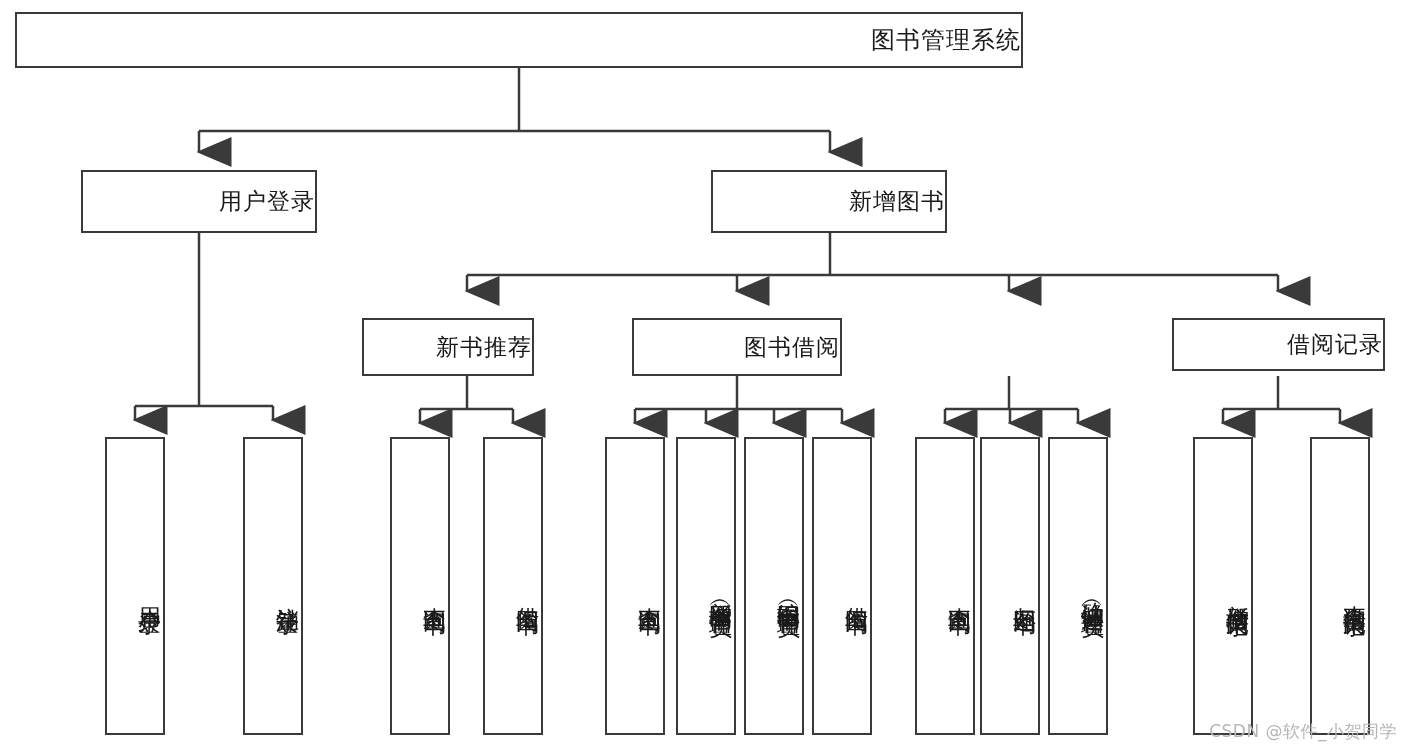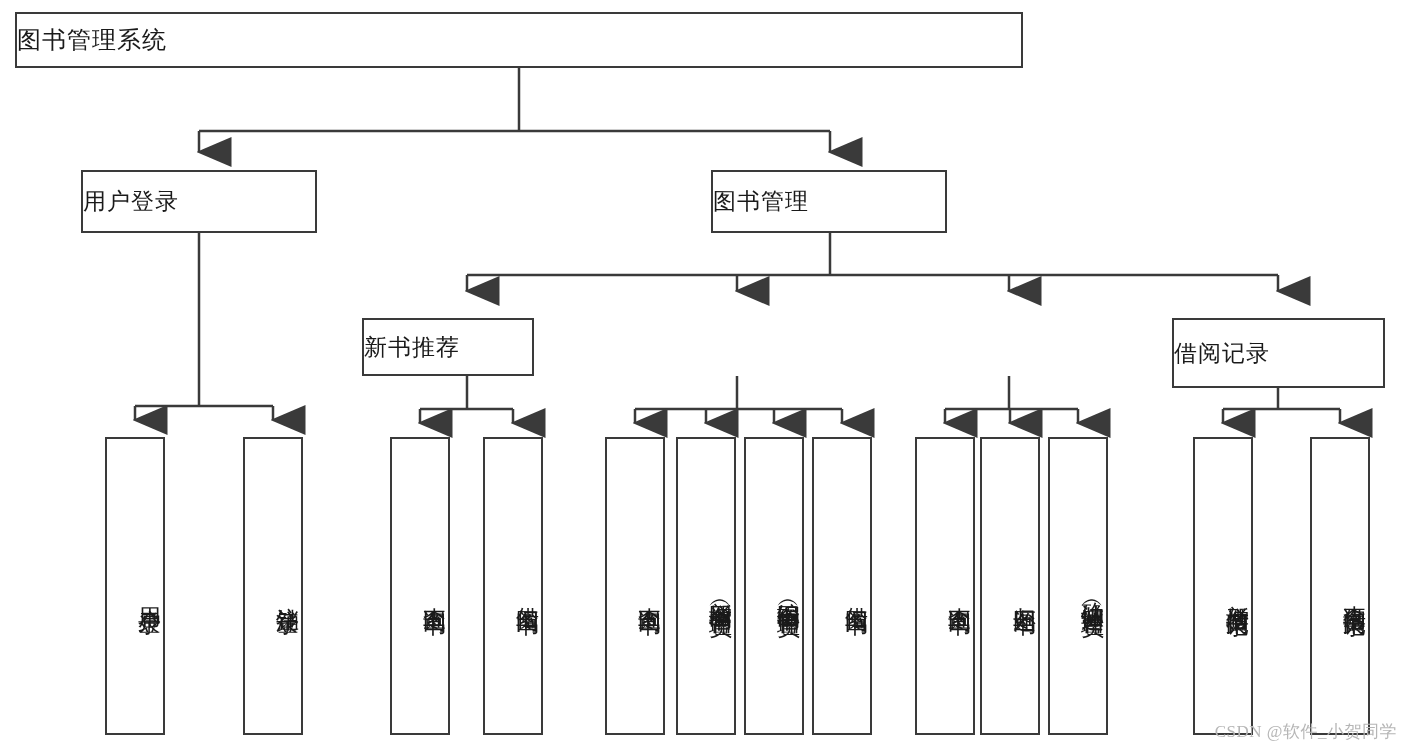--- a/index.html
+++ b/index.html
@@ -24,21 +24,21 @@
     width: 1405px;
     height: 747px;
   }
   .node {
     position: absolute;
     box-sizing: border-box;
     background: #ffffff;
     border: 2.5px solid #3a3a3a;
     display: flex;
     align-items: center;
-    justify-content: flex-start;
+    justify-content: flex-end;
     color: #1a1a1a;
     z-index: 2;
   }
   .node-h {
     font-size: 23px;
     letter-spacing: 1px;
     white-space: nowrap;
   }
   .node-root {
     font-size: 24px;
@@ -56,21 +56,20 @@
   }
   .watermark {
     position: absolute;
     right: 8px;
     bottom: 4px;
     font-size: 17px;
     color: #b6b6b6;
     white-space: nowrap;
     z-index: 5;
     letter-spacing: 0.5px;
-    font-family: Liberation Serif, serif;
   }
 </style>
 </head>
 <body>
 
 <div id="canvas">
 
   <svg id="edges" viewBox="0 0 1405 747">
     <defs>
       <marker id="arrow" viewBox="0 0 12 14" refX="6" refY="13" markerWidth="12" markerHeight="14" orient="auto-start-reverse">
@@ -122,27 +121,30 @@
   </svg>
 
   <div class="node node-h node-root" style="left:15px; top:12px; width:1008px; height:56px;">
     <span>图书管理系统</span>
   </div>
 
   <div class="node node-h" style="left:81px; top:170px; width:236px; height:63px;">
     <span>用户登录</span>
   </div>
   <div class="node node-h" style="left:711px; top:170px; width:236px; height:63px;">
-    <span>图书管理</span>
+    <span>新增图书</span>
   </div>
 
   <div class="node node-h" style="left:362px; top:318px; width:172px; height:58px;">
     <span>新书推荐</span>
   </div>
-  <div class="node node-h" style="left:1172px; top:318px; width:213px; height:70px;">
+  <div class="node node-h" style="left:632px; top:318px; width:210px; height:58px;">
+    <span>图书借阅</span>
+  </div>
+  <div class="node node-h" style="left:1172px; top:318px; width:213px; height:53px;">
     <span>借阅记录</span>
   </div>
 
   <div class="node node-v" style="left:105px; top:437px; width:60px; height:298px;">
     <span>用户登录</span>
   </div>
   <div class="node node-v" style="left:243px; top:437px; width:60px; height:298px;">
     <span>注销登录</span>
   </div>
 

